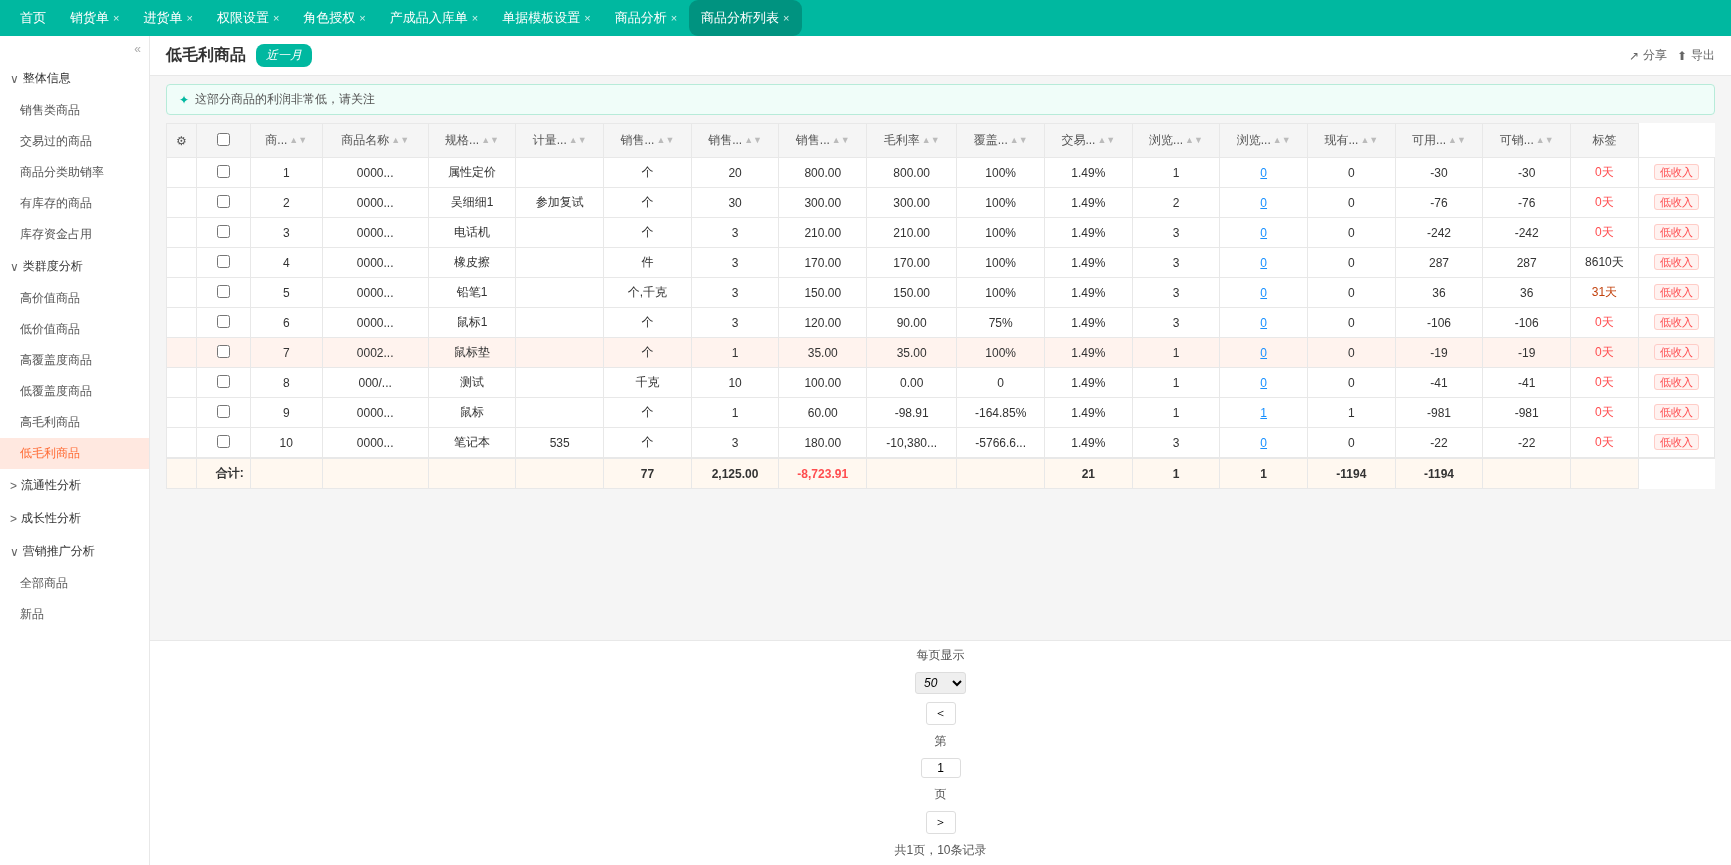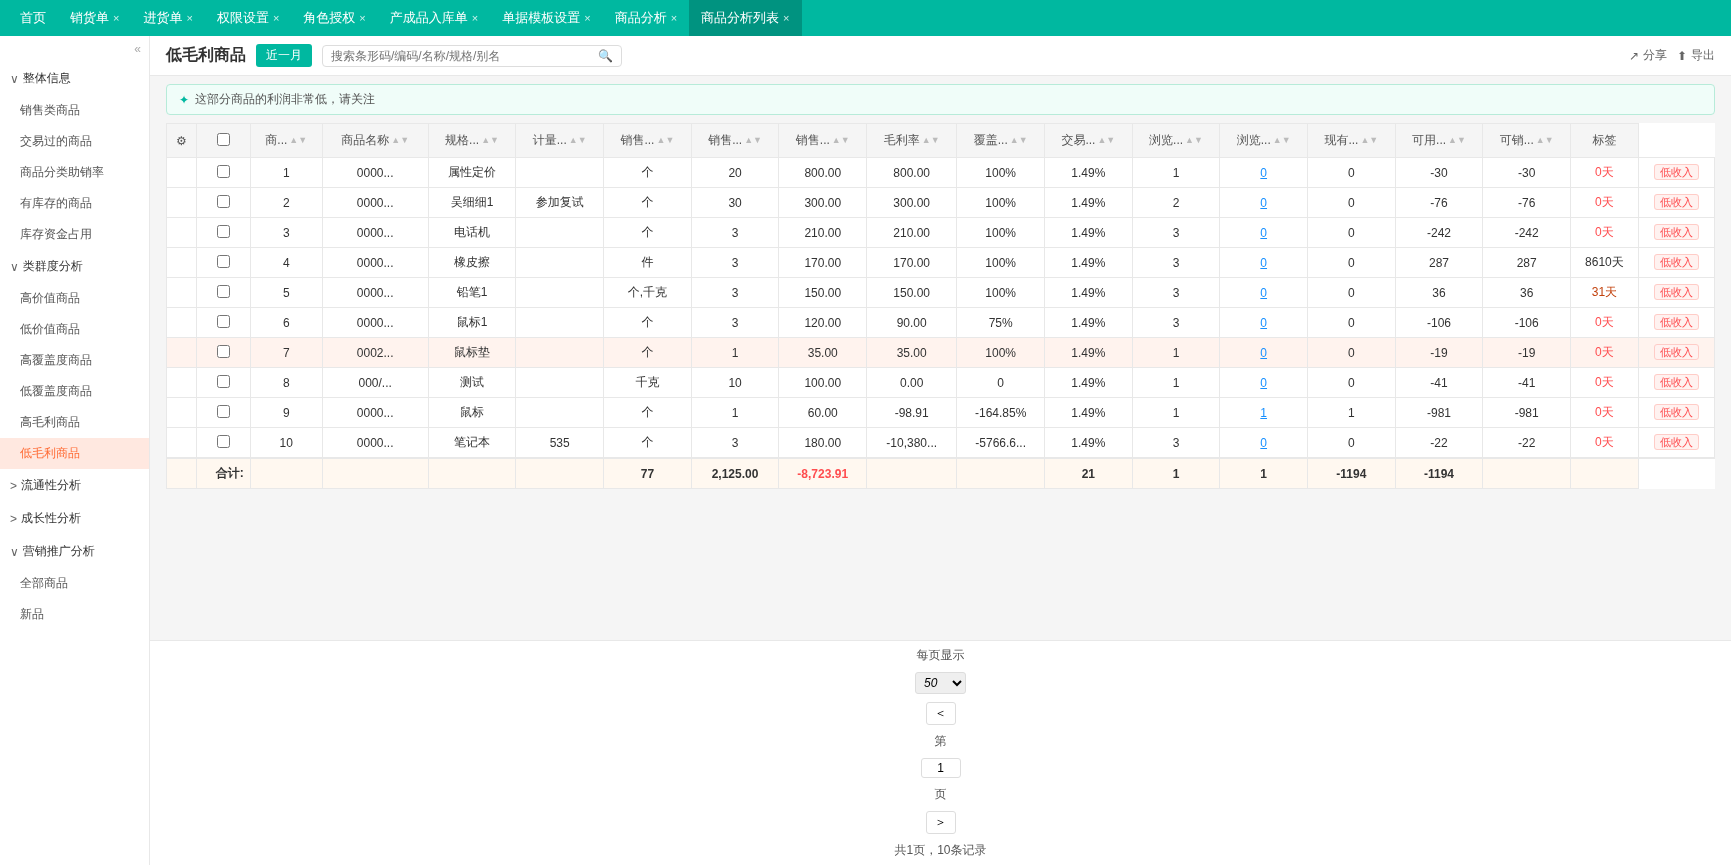--- a/index.html
+++ b/index.html
@@ -16,21 +16,21 @@
     .top-nav .nav-item {
       color: #fff;
       padding: 0 12px;
       height: 36px;
       display: flex;
       align-items: center;
       cursor: pointer;
       font-size: 13px;
       white-space: nowrap;
     }
-    .top-nav .nav-item.active { background: rgba(0,0,0,0.2); }
+    .top-nav .nav-item.active { background: rgba(0,0,0,0.2); border-radius: 9px; }
     .nav-close { margin-left: 4px; font-size: 11px; opacity: 0.8; }
 
     
     .main-layout {
       display: flex;
       height: calc(100vh - 36px);
     }
 
     
     .sidebar {
@@ -77,24 +77,25 @@
     }
     .page-title {
       font-size: 16px;
       font-weight: bold;
       color: #333;
     }
     .time-filter-btn {
       background: #00b8a0;
       color: #fff;
       border: none;
-      border-radius: 3px;
+      border-radius: 8px;
       padding: 3px 10px;
       font-size: 12px;
       cursor: pointer;
+      font-style: italic;
     }
     .search-box {
       display: flex;
       align-items: center;
       border: 1px solid #ddd;
       border-radius: 4px;
       padding: 3px 8px;
       background: #fff;
       flex: 1;
       max-width: 300px;
@@ -302,24 +303,20 @@
       </div>
       <div class="sidebar-item">全部商品</div>
       <div class="sidebar-item">新品</div>
     </aside>
 
   <div class="content">
 
     <div class="content-header">
       <span class="page-title">低毛利商品</span>
       <button class="time-filter-btn">近一月</button>
-      <div class="search-box">
-        <input type="text" placeholder="搜索条形码/编码/名称/规格/别名" style="">
-        <span style="color:#aaa;cursor:pointer;">🔍</span>
-      </div>
       <div class="header-right">
         <div class="header-btn">
           <span>↗</span>
           <span>分享</span>
         </div>
         <div class="header-btn">
           <span>⬆</span>
           <span>导出</span>
         </div>
       </div>

